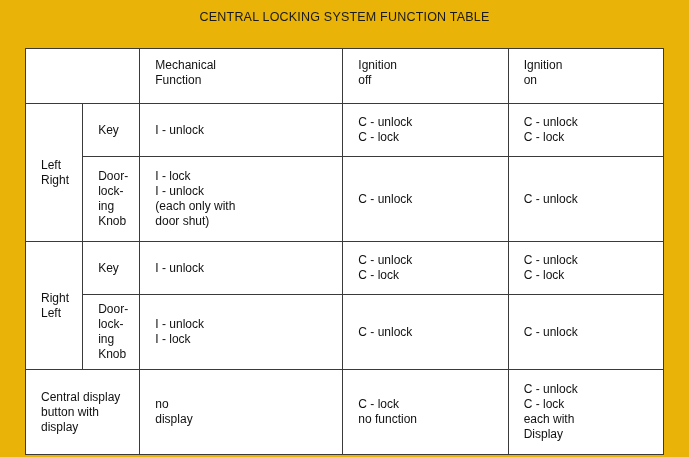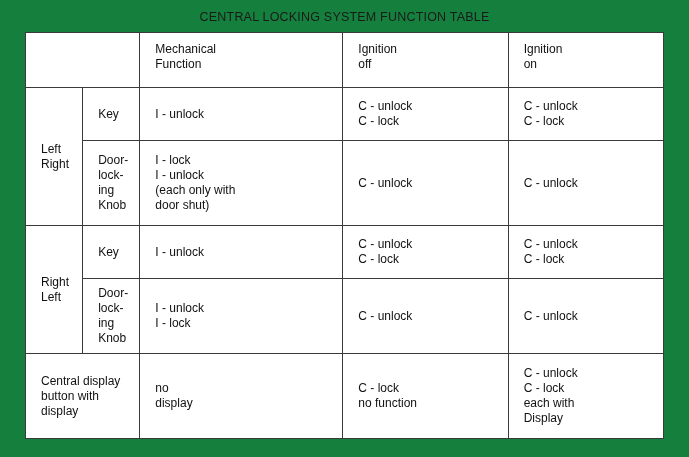--- a/index.html
+++ b/index.html
@@ -11,37 +11,37 @@
     width: 689px;
     height: 457px;
     font-family: "Liberation Sans", sans-serif;
     color: #000000;
     overflow: hidden;
   }
   .page {
     position: relative;
     width: 689px;
     height: 457px;
-    background: #15803d;
+    background: #eab308;
   }
   .doc-title {
     position: absolute;
     left: 0;
     top: 10px;
     width: 689px;
     text-align: center;
     font-size: 12.5px;
     letter-spacing: 0.2px;
     color: #1a1a1a;
     white-space: nowrap;
   }
   .table-wrap {
     position: absolute;
     left: 25px;
-    top: 32px;
+    top: 48px;
     width: 639px;
   }
   table.fn-table {
     width: 639px;
     border-collapse: collapse;
     table-layout: fixed;
   }
   table.fn-table td {
     border: 1px solid #3a3a3a;
     font-size: 12px;

